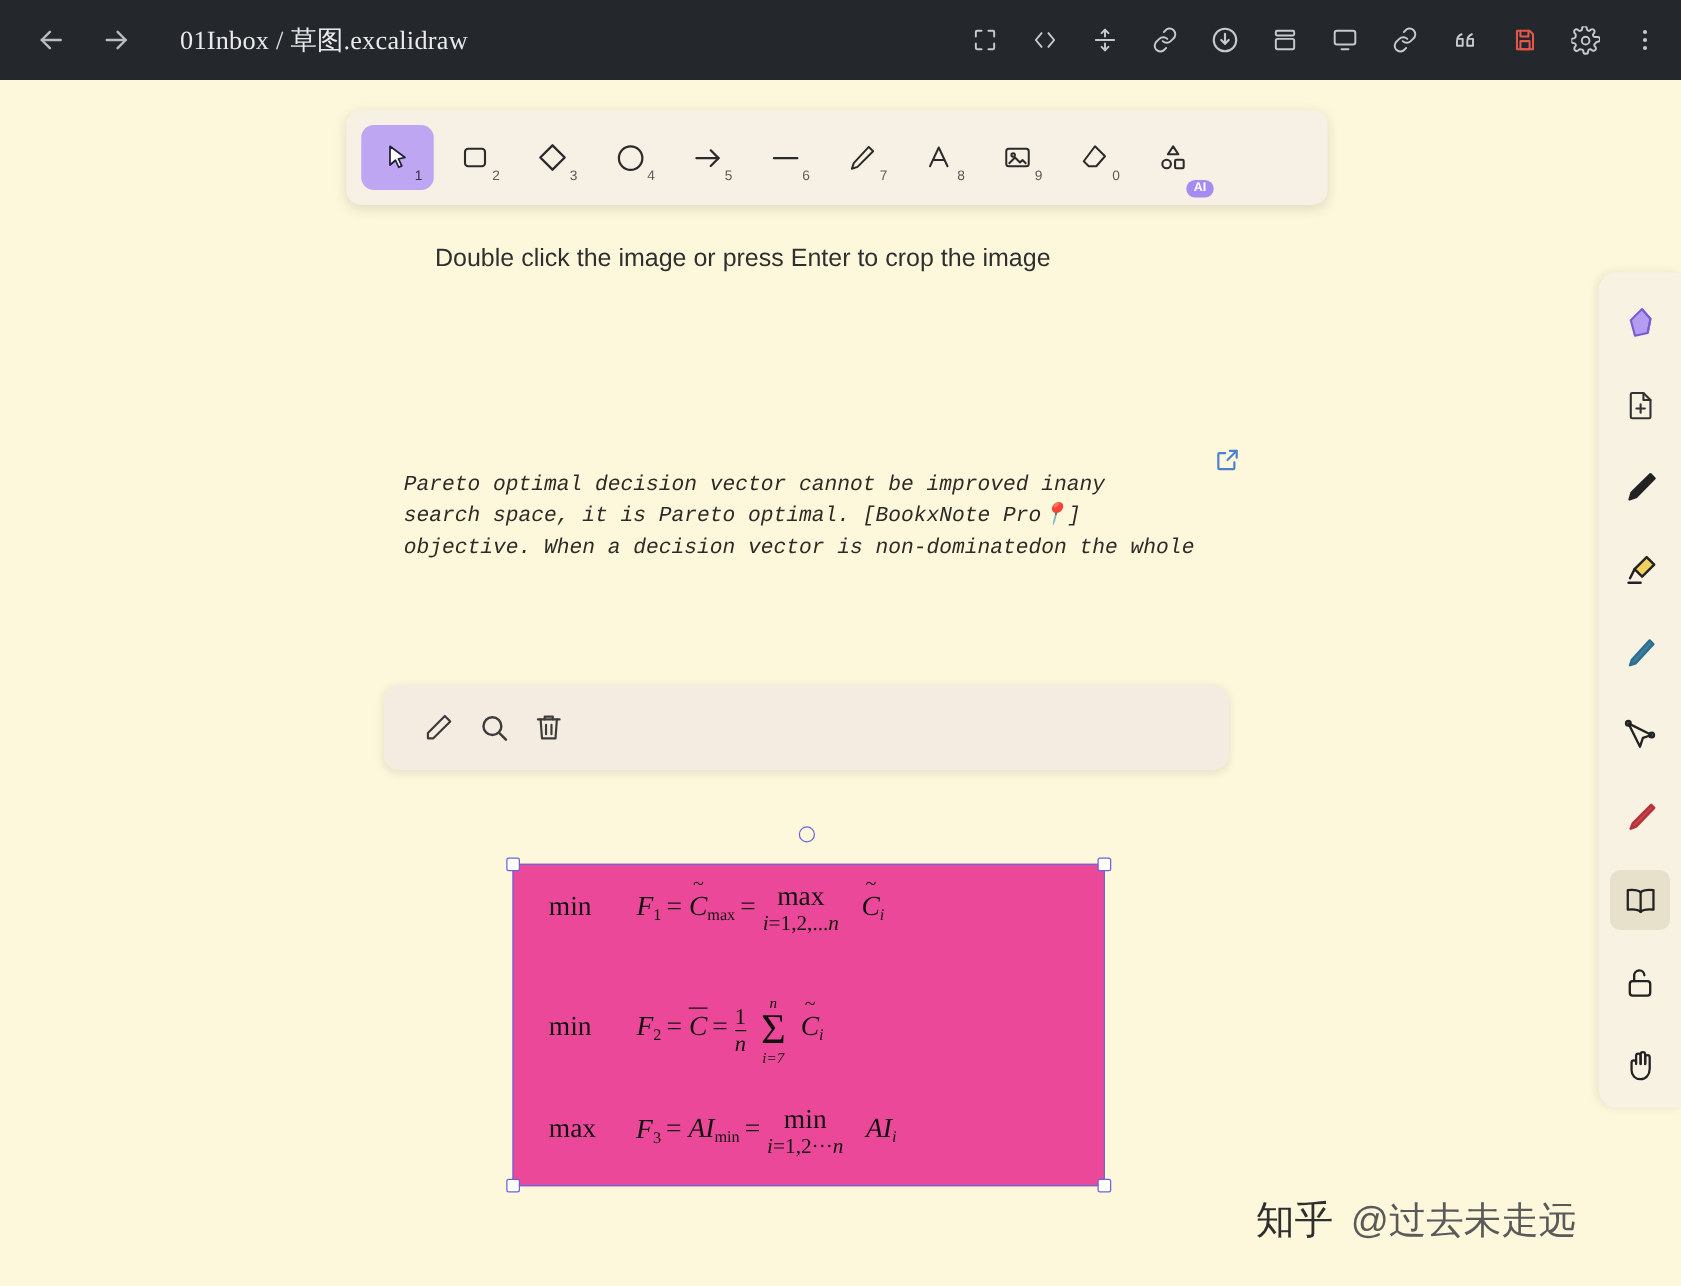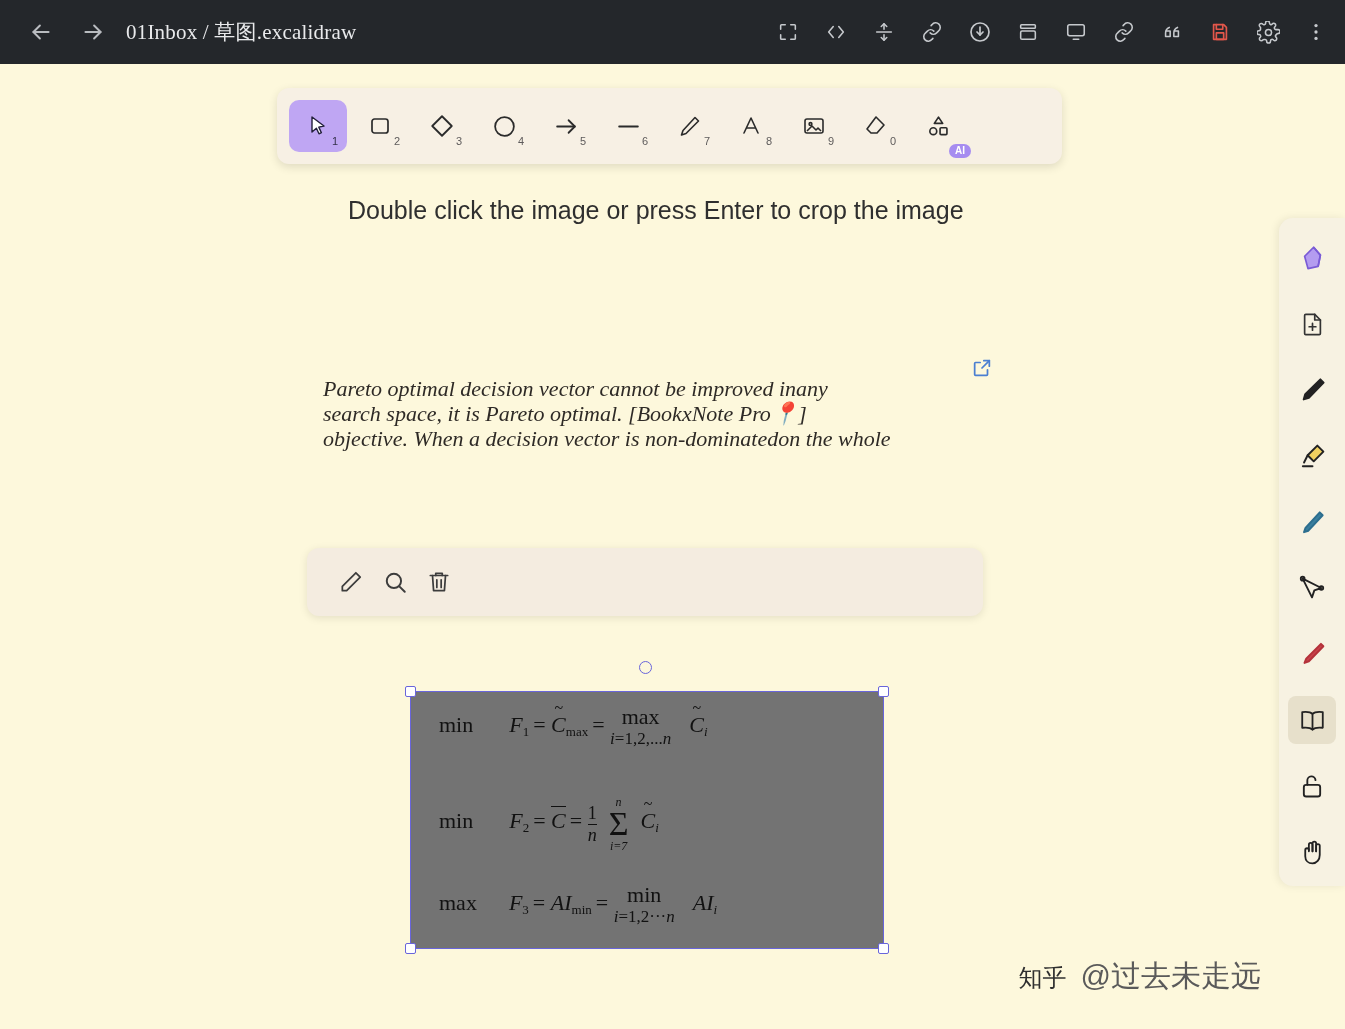--- a/index.html
+++ b/index.html
@@ -13,21 +13,21 @@
   #root { position: relative; width: 1345px; height: 1029px; background: #fdf8dc; }
 
   
   .topbar {
     position: absolute; left: 0; top: 0; width: 1345px; height: 64px;
     background: #24272b; display: flex; align-items: center;
   }
   .nav-arrows { display: flex; align-items: center; gap: 26px; margin-left: 28px; }
   .nav-arrow { width: 26px; height: 26px; color: #b9bcc0; cursor: pointer; }
   .doc-title {
-    margin-left: 20px; color: #e9eaec; font-size: 21px;
+    margin-left: 38px; color: #e9eaec; font-size: 21px;
     font-family: "Liberation Serif", serif; letter-spacing: .2px; white-space: nowrap;
   }
   .topbar-icons {
     position: absolute; right: 14px; top: 0; height: 64px;
     display: flex; align-items: center; gap: 18px;
   }
   .tb-icon {
     width: 30px; height: 30px; color: #c6c9cd;
     display: flex; align-items: center; justify-content: center; cursor: pointer;
   }
@@ -53,28 +53,28 @@
   .tool.active .num { color: #34304a; }
   .ai-badge {
     position: absolute; right: -4px; bottom: -6px;
     background: #a68cf0; color: #fff; font-size: 10px; font-weight: bold;
     border-radius: 9px; padding: 2px 6px; line-height: 1;
   }
 
   
   .hint {
     position: absolute; left: 348px; top: 196px;
-    font-size: 25px; color: #2f2f2f; white-space: nowrap;
+    font-size: 20px; color: #2f2f2f; white-space: nowrap;
   }
 
   
   .note {
     position: absolute; left: 323px; top: 376px; width: 660px;
-    font-family: Liberation Serif, serif;
-    font-size: 22px; line-height: 25px; color: #2e2a26; font-style: italic;
+    font-family: Liberation Mono, monospace;
+    font-size: 17px; line-height: 25px; color: #2e2a26; font-style: italic;
   }
   .pin { color: #d83f6e; }
   .ext-link {
     position: absolute; left: 971px; top: 357px; width: 22px; height: 22px;
     color: #4b7fd1; cursor: pointer;
   }
 
   
   .linkcard {
     position: absolute; left: 307px; top: 548px; width: 676px; height: 68px;
@@ -91,21 +91,21 @@
     color: #3c3c3c; cursor: pointer;
   }
 
   
   .sel-rot {
     position: absolute; left: 639px; top: 661px; width: 13px; height: 13px;
     border: 1.5px solid #6965db; border-radius: 50%; background: #fdf8dc; cursor: pointer;
   }
   .sel-box {
     position: absolute; left: 410px; top: 691px; width: 474px; height: 258px;
-    border: 1.5px solid #6965db; background: #737373;
+    border: 1.5px solid #6965db; background: #ec4899;
   }
   .handle {
     position: absolute; width: 11px; height: 11px; background: #fff;
     border: 1.5px solid #6965db; border-radius: 2px; cursor: nwse-resize;
   }
   .h-tl { left: -6px; top: -6px; }
   .h-tr { right: -6px; top: -6px; }
   .h-bl { left: -6px; bottom: -6px; }
   .h-br { right: -6px; bottom: -6px; }
 
@@ -145,21 +145,21 @@
     display: flex; align-items: center; justify-content: center; cursor: pointer; color: #333;
   }
   .rs-item.selected { background: #e7e0cb; }
 
   
   .watermark {
     position: absolute; right: 84px; bottom: 32px;
     display: flex; align-items: baseline; gap: 14px;
     font-size: 30px; color: #4a4a4a; white-space: nowrap;
   }
-  .watermark .zh { color: #2f2f2f; font-size: 24px; }
+  .watermark .zh { color: #2f2f2f; font-size: 31px; }
   .watermark .handle-txt { color: #5a5a5a; font-size: 30px; }
 </style>
 </head>
 <body>
 
 <div id="root">
 
   <div class="topbar">
     <div class="nav-arrows">
       <span class="nav-arrow">

